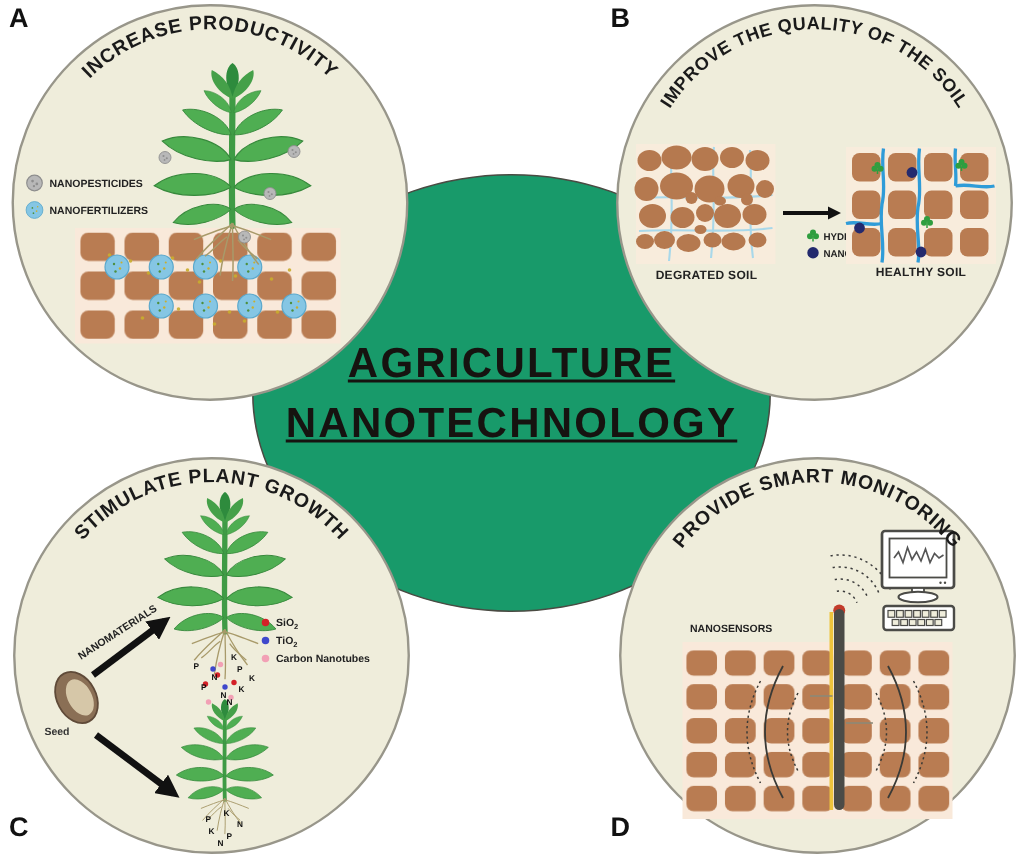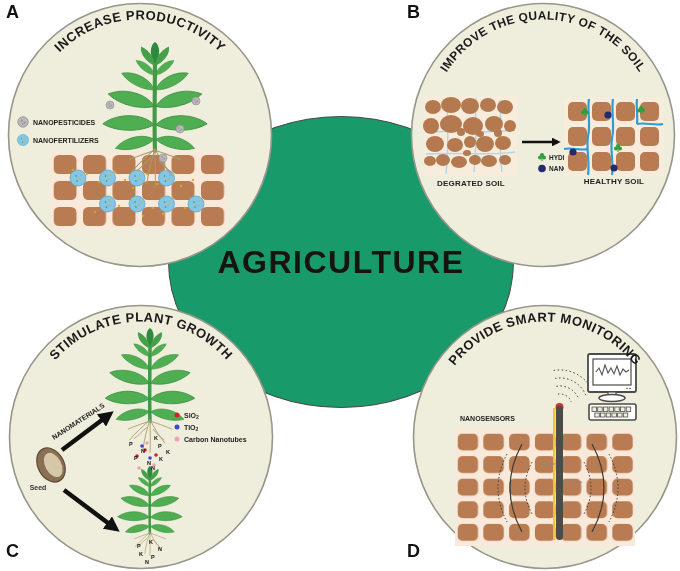--- a/index.html
+++ b/index.html
@@ -1,22 +1,22 @@
 <!DOCTYPE html>
 <html><head>
 <meta charset="utf-8">
 <style>
   html,body{margin:0;padding:0;background:#fff;}
   .stage{position:relative;width:680px;height:571px;background:#ffffff;overflow:hidden;
          font-family:"Liberation Sans",sans-serif;}
   .center-ellipse{position:absolute;left:168px;top:116px;width:344px;height:290px;
          border-radius:50%;background:#189a6a;border:1px solid #4a4b43;z-index:0;
          display:flex;flex-direction:column;align-items:center;justify-content:center;}
-  .center-line{font-weight:bold;font-size:32px;letter-spacing:1.5px;color:#161310;
-         line-height:40px;text-align:right;white-space:nowrap;}
+  .center-line{font-weight:bold;font-size:28px;letter-spacing:1.5px;color:#161310;
+         line-height:40px;text-align:right;white-space:nowrap;text-decoration:underline;}
   .panel{position:absolute;width:266px;height:266px;z-index:1;}
   .panel svg{position:absolute;left:0;top:0;}
   .corner{position:absolute;z-index:2;font-weight:bold;font-size:18px;color:#111;}
   #pA{left:7px;top:2px;} #pB{left:410px;top:2px;} #pC{left:8px;top:304px;} #pD{left:412px;top:304px;}
   #cornerA{left:6px;top:2px;} #cornerB{left:407px;top:2px;}
   #cornerC{left:6px;top:541px;} #cornerD{left:407px;top:541px;}
   text{font-family:"Liberation Sans",sans-serif;}
   .title-arc{font-size:13px;font-weight:bold;fill:#1a1a1a;letter-spacing:0.5px;}
   .title-arc-b{font-size:12px;font-weight:bold;fill:#1a1a1a;letter-spacing:0.4px;}
   .lgd{font-size:7px;font-weight:bold;fill:#222;}
@@ -78,20 +78,21 @@
           <path d="M70,118 C78,120 88,124 98,128"></path>
           <path d="M66,126 C60,130 56,136 50,140"></path>
           <path d="M74,128 C78,134 84,138 88,142"></path>
         </g>
       </g>
     </defs>
   </svg>
 
   <div class="center-ellipse">
     <div class="center-line">AGRICULTURE</div>
+    <div class="center-line">NANOTECHNOLOGY</div>
   </div>
 
   <div class="corner" id="cornerA">A</div>
   <div class="corner" id="cornerB">B</div>
   <div class="corner" id="cornerC">C</div>
   <div class="corner" id="cornerD">D</div>
 
   <div class="panel" id="pA">
     <svg viewBox="0 0 266 266" width="266" height="266">
       <defs>

